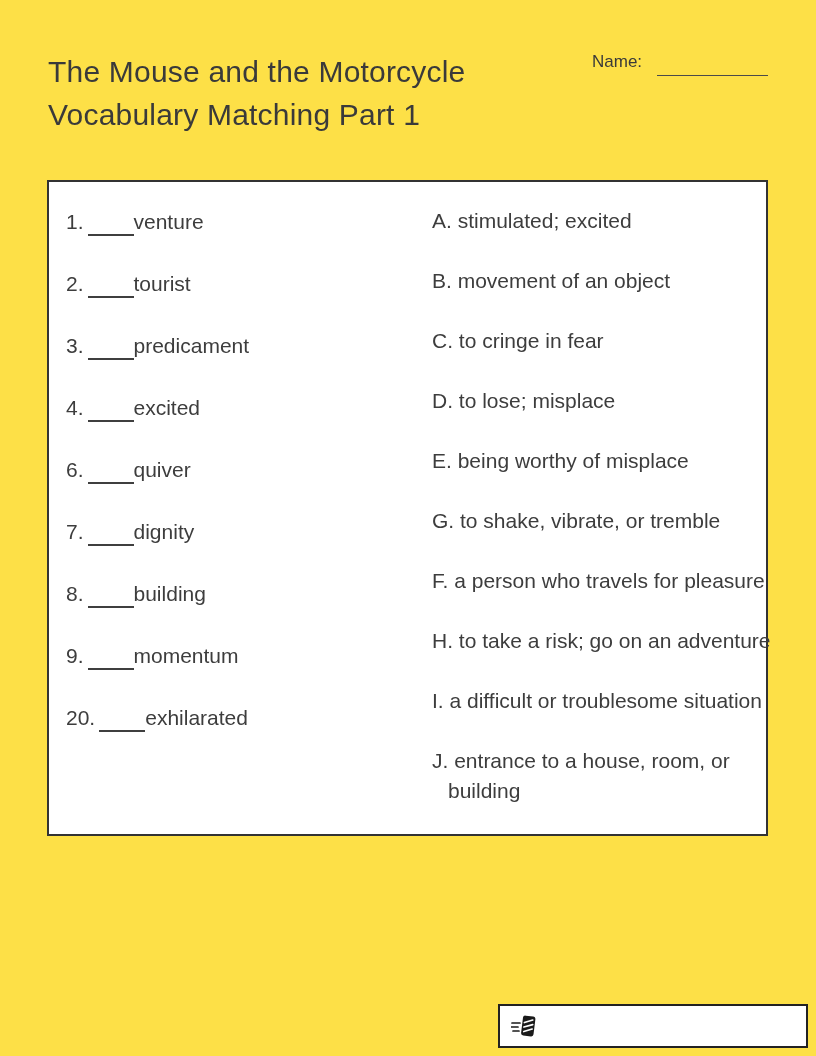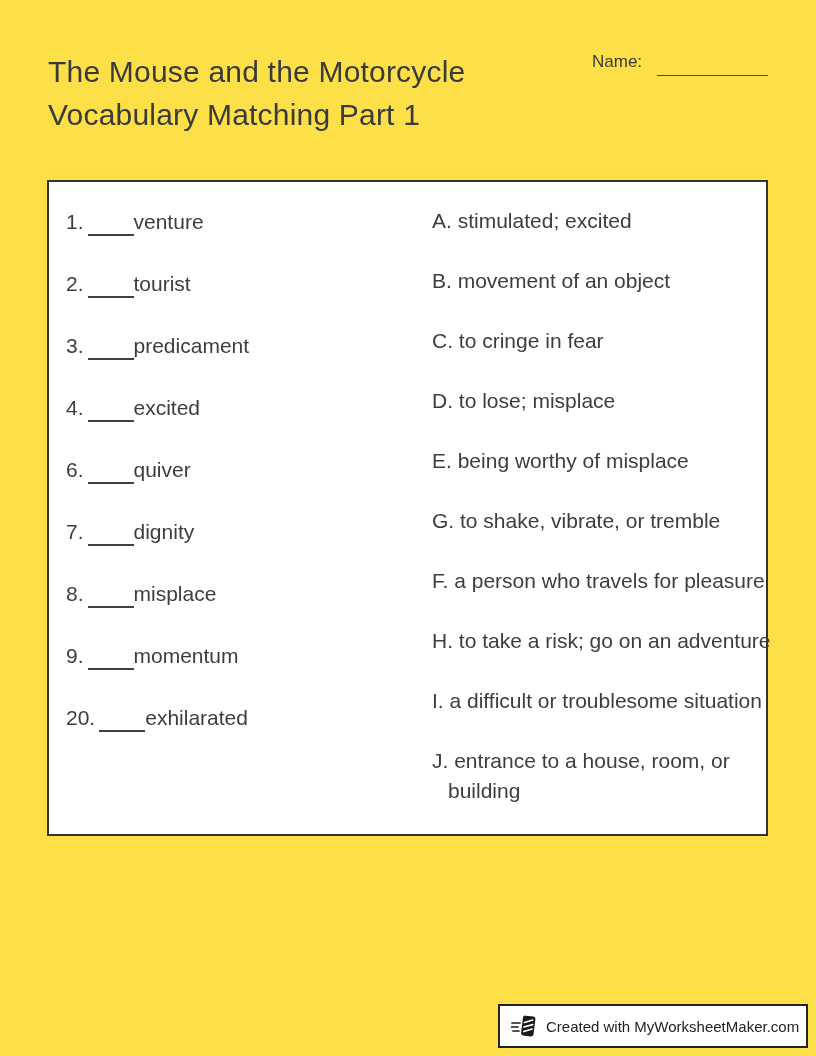--- a/index.html
+++ b/index.html
@@ -125,21 +125,21 @@
 
   <div class="match-box">
 
     <div class="terms-col">
       <div class="term-row"><span class="term-number">1.</span><span class="term-blank"></span><span class="term-word">venture</span></div>
       <div class="term-row"><span class="term-number">2.</span><span class="term-blank"></span><span class="term-word">tourist</span></div>
       <div class="term-row"><span class="term-number">3.</span><span class="term-blank"></span><span class="term-word">predicament</span></div>
       <div class="term-row"><span class="term-number">4.</span><span class="term-blank"></span><span class="term-word">excited</span></div>
       <div class="term-row"><span class="term-number">6.</span><span class="term-blank"></span><span class="term-word">quiver</span></div>
       <div class="term-row"><span class="term-number">7.</span><span class="term-blank"></span><span class="term-word">dignity</span></div>
-      <div class="term-row"><span class="term-number">8.</span><span class="term-blank"></span><span class="term-word">misplace</span></div>
+      <div class="term-row"><span class="term-number">8.</span><span class="term-blank"></span><span class="term-word">building</span></div>
       <div class="term-row"><span class="term-number">9.</span><span class="term-blank"></span><span class="term-word">momentum</span></div>
       <div class="term-row"><span class="term-number">20.</span><span class="term-blank"></span><span class="term-word">exhilarated</span></div>
     </div>
 
     <div class="defs-col">
       <div class="def-row"><span>A.</span> <span>stimulated; excited</span></div>
       <div class="def-row"><span>B.</span> <span>movement of an object</span></div>
       <div class="def-row"><span>C.</span> <span>to cringe in fear</span></div>
       <div class="def-row"><span>D.</span> <span>to lose; misplace</span></div>
       <div class="def-row"><span>E.</span> <span>being worthy of misplace</span></div>
@@ -157,16 +157,15 @@
       <line x1="1" y1="10" x2="9" y2="10" stroke="#1a1a1a" stroke-width="1.7" stroke-linecap="round"></line>
       <line x1="0" y1="14" x2="7" y2="14" stroke="#1a1a1a" stroke-width="1.7" stroke-linecap="round"></line>
       <line x1="2" y1="18" x2="8" y2="18" stroke="#1a1a1a" stroke-width="1.7" stroke-linecap="round"></line>
       <g transform="rotate(7 17 13)">
         <rect x="11" y="3" width="12.5" height="20" rx="2.4" fill="#1a1a1a"></rect>
         <line x1="13" y1="10" x2="21" y2="6.5" stroke="#ffffff" stroke-width="1.7" stroke-linecap="round"></line>
         <line x1="13" y1="14.5" x2="21.5" y2="11" stroke="#ffffff" stroke-width="1.7" stroke-linecap="round"></line>
         <line x1="13.5" y1="19" x2="21.5" y2="15.5" stroke="#ffffff" stroke-width="1.7" stroke-linecap="round"></line>
       </g>
     </svg>
-    <span class="footer-text">Created with MyWorksheetMaker.com</span>
   </div>
 
 </div>
 
 </body></html>

